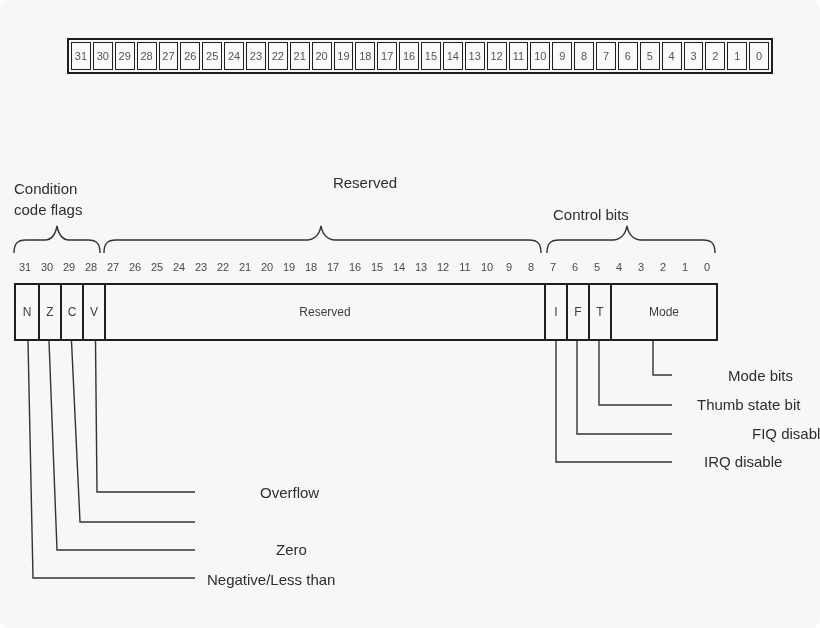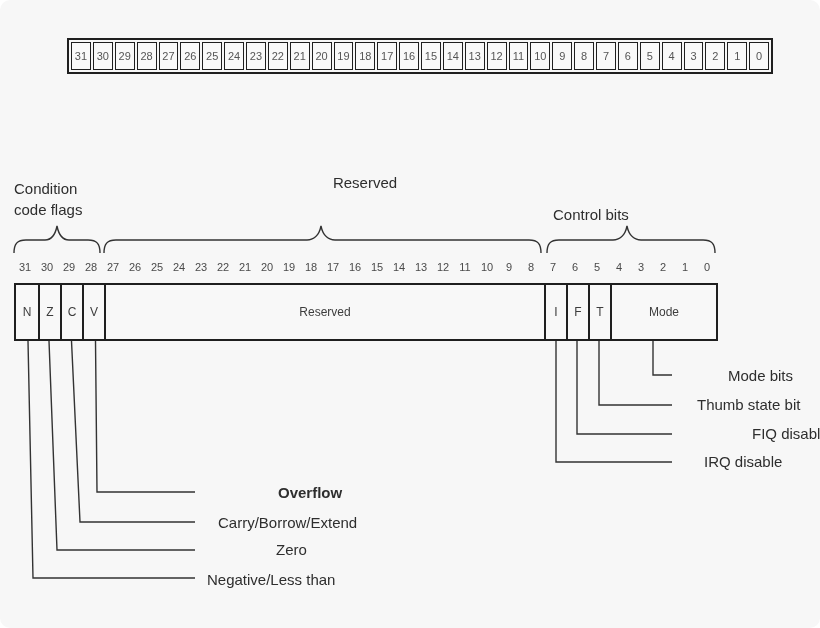--- a/index.html
+++ b/index.html
@@ -62,21 +62,21 @@
   
   #wires{position:absolute;left:0;top:0;width:820px;height:628px;}
   #wires path,#wires polyline{fill:none;stroke:#333;stroke-width:1.4;}
 
   
   .callout{position:absolute;font-size:15px;color:#2e2e2e;white-space:nowrap;}
   #co-mode{left:728px;top:367px;}
   #co-thumb{left:697px;top:396px;}
   #co-fiq{left:752px;top:425px;}
   #co-irq{left:704px;top:453px;}
-  #co-overflow{left:278px;top:484px;font-weight:bold;}
+  #co-overflow{left:260px;top:484px;}
   #co-carry{left:218px;top:514px;}
   #co-zero{left:276px;top:541px;}
   #co-negative{left:207px;top:571px;}
 </style>
 </head>
 <body>
 
 <div id="stage">
 
   <div class="top-strip">
@@ -183,17 +183,16 @@
     <polyline points="577,341 577,434 672,434"></polyline>
     <polyline points="599,341 599,405 672,405"></polyline>
     <polyline points="653,341 653,375 672,375"></polyline>
   </svg>
 
   <div class="callout" id="co-mode">Mode bits</div>
   <div class="callout" id="co-thumb">Thumb state bit</div>
   <div class="callout" id="co-fiq">FIQ disable</div>
   <div class="callout" id="co-irq">IRQ disable</div>
   <div class="callout" id="co-overflow">Overflow</div>
-  <div class="callout" id="co-carry">Carry/Borrow/Extend</div>
   <div class="callout" id="co-zero">Zero</div>
   <div class="callout" id="co-negative">Negative/Less than</div>
 
 </div>
 
 </body></html>

